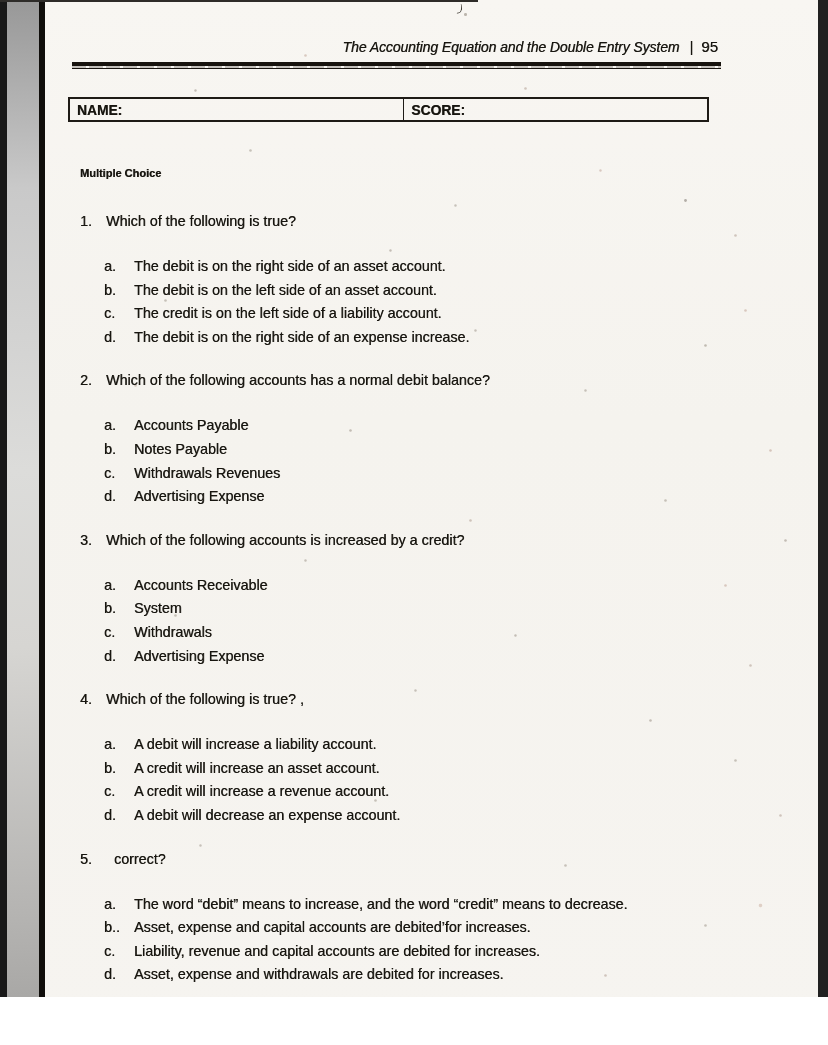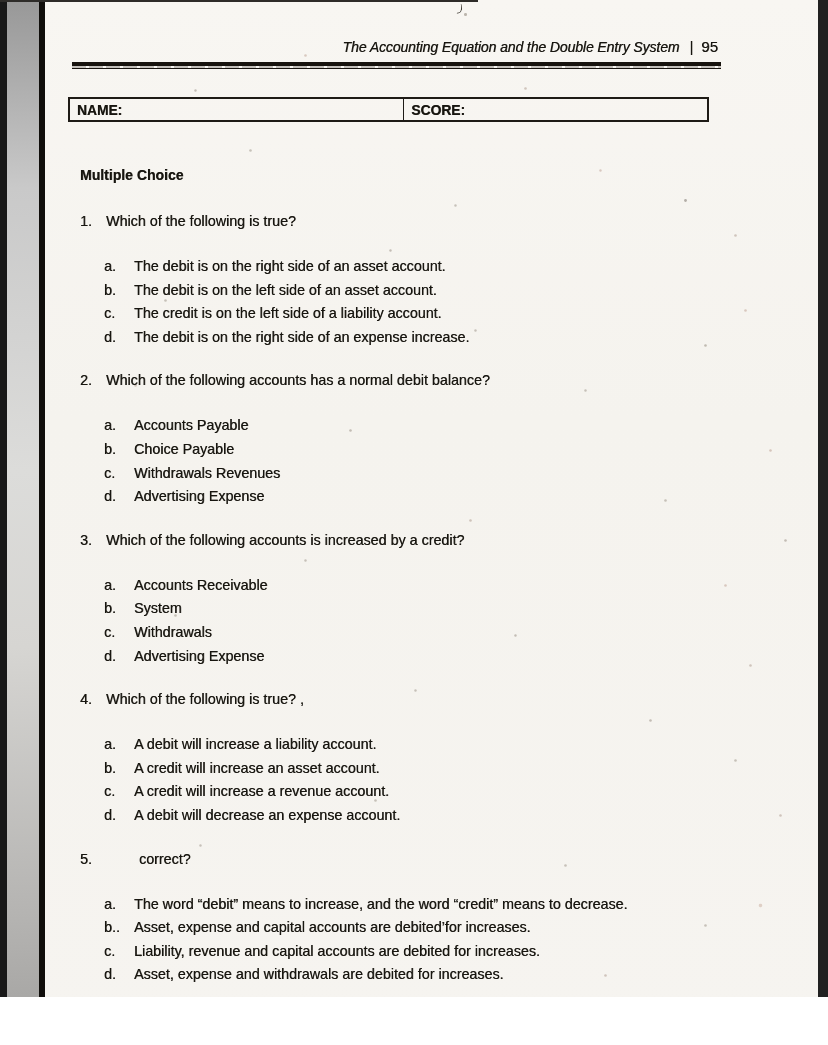--- a/index.html
+++ b/index.html
@@ -47,30 +47,30 @@
   }
   .info-table td {
     border:1.7px solid #1e1b16; height:23px;
     font-weight:700; font-size:13.8px; padding:1px 0 0 7px; vertical-align:middle;
   }
   .info-table { border:2.3px solid #1e1b16; }
   .info-table td.c1 { width:52.4%; }
 
   .mc-heading {
     position:absolute; top:167px; left:35px;
-    font-weight:700; font-size:14px;
+    font-weight:700; font-size:11px;
   }
 
   .questions { position:absolute; top:210px; left:35px; width:640px; font-size:14.3px; }
   .question { margin-bottom:20px; }
   .q-head { display:flex; line-height:23px; }
   .q-num { width:26px; flex:0 0 26px; }
   .q-text { flex:1; }
   .q-line.jline { text-align:justify; text-align-last:justify; }
-  .q-line.l2 { padding-left:8px;margin-left:25px; }
+  .q-line.l2 { padding-left:8px; }
   .options { margin:22px 0 0 24px; }
   .option { display:flex; line-height:23.6px; }
   .o-letter { width:30px; flex:0 0 30px; }
   .o-text { flex:1; }
 
   
   .speckles {
     position:absolute; top:0; left:0; width:1px; height:1px; border-radius:50%;
     box-shadow:
       420px 14px 0 1px rgba(90,75,60,.38), 260px 55px 0 .8px rgba(150,100,80,.3),
@@ -164,21 +164,21 @@
           <span class="q-num">2.</span>
           <span class="q-text">Which of the following accounts has a normal debit balance?</span>
         </div>
         <div class="options">
           <div class="option">
               <span class="o-letter">a.</span>
               <span class="o-text">Accounts Payable</span>
             </div>
           <div class="option">
               <span class="o-letter">b.</span>
-              <span class="o-text">Choice Payable</span>
+              <span class="o-text">Notes Payable</span>
             </div>
           <div class="option">
               <span class="o-letter">c.</span>
               <span class="o-text">Withdrawals Revenues</span>
             </div>
           <div class="option">
               <span class="o-letter">d.</span>
               <span class="o-text">Advertising Expense</span>
             </div>
         </div>

